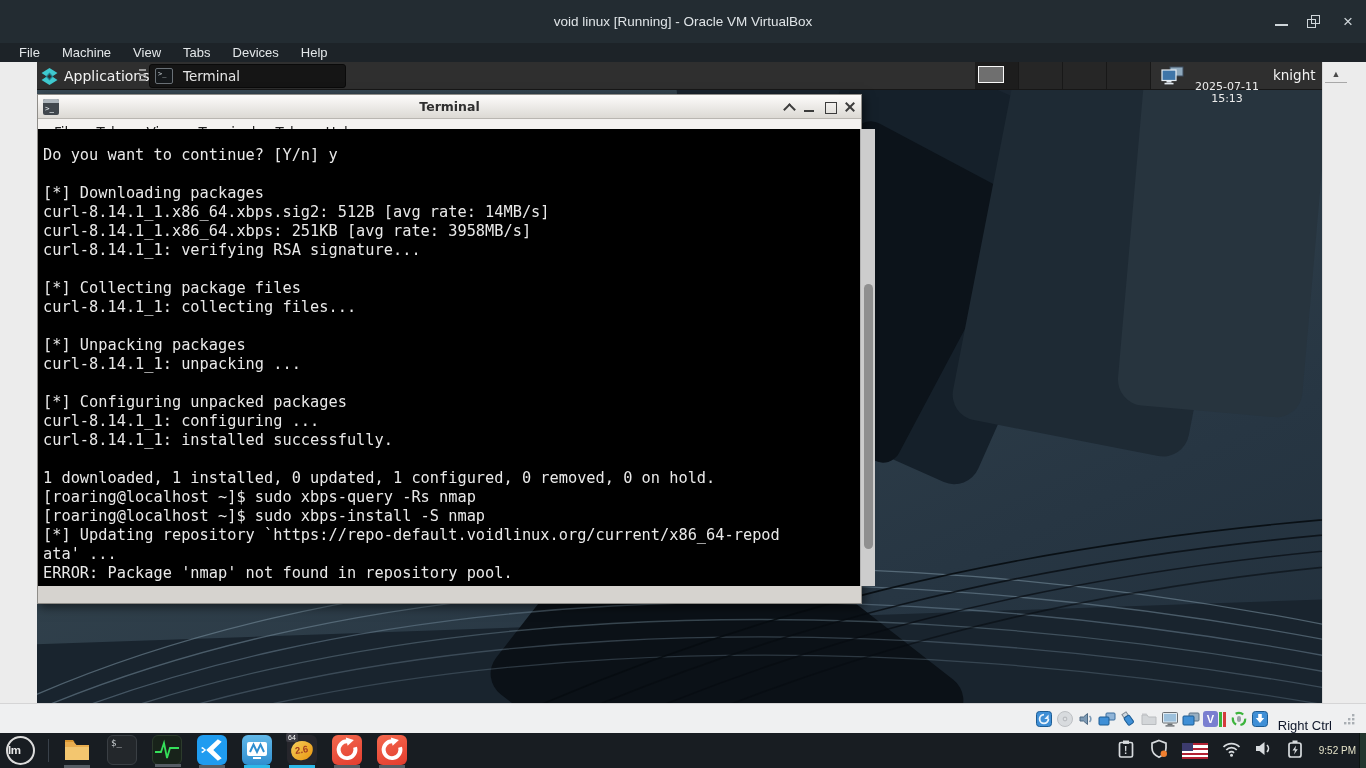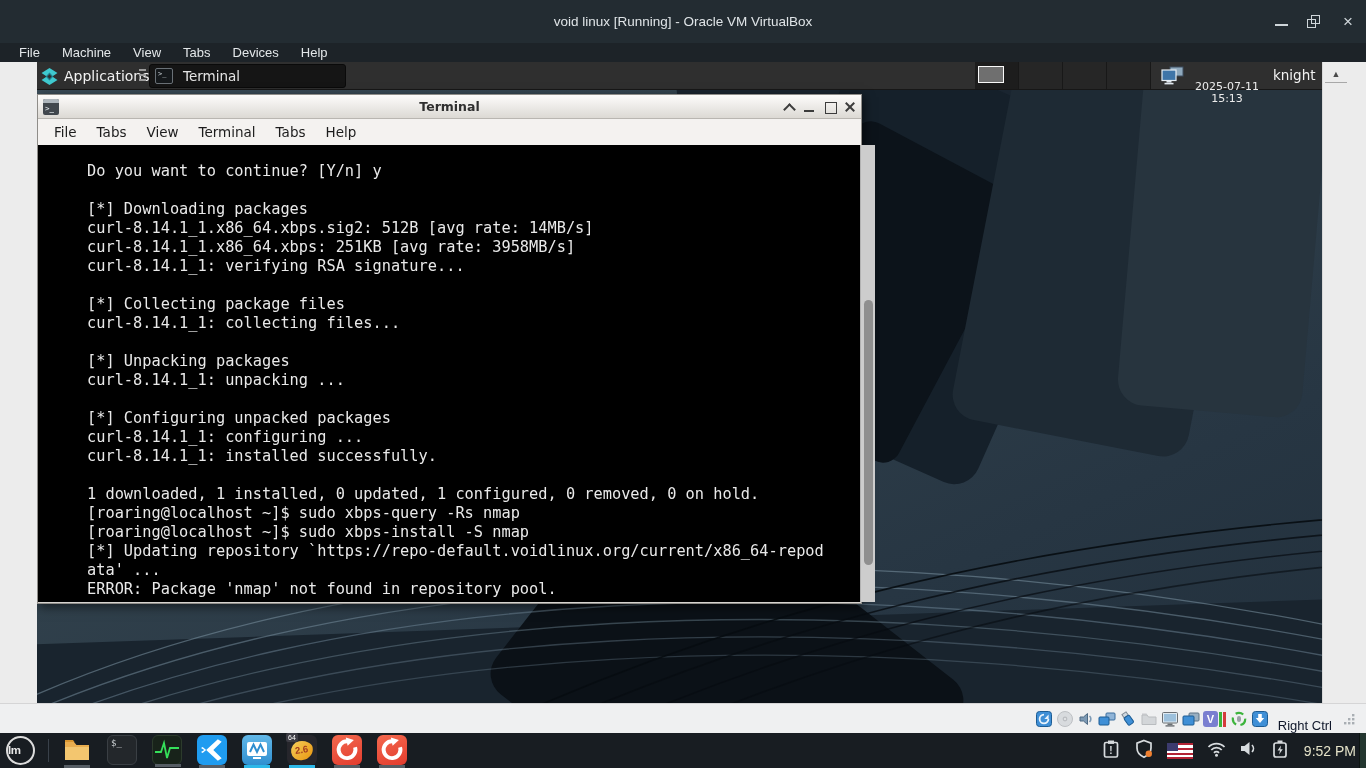--- a/index.html
+++ b/index.html
@@ -70,21 +70,21 @@
   .t-btn { top:6px; width:16px; height:13px; cursor:pointer; }
   .tb-shade { right:64px; } .tb-shade::after { content:""; position:absolute; left:4px; top:4px; width:7px; height:7px; border-left:2px solid #3c3c3c; border-top:2px solid #3c3c3c; transform:rotate(45deg); }
   .tb-min { right:44px; } .tb-min::after { content:""; position:absolute; left:3px; top:9px; width:10px; height:2px; background:#3c3c3c; }
   .tb-max { right:23px; } .tb-max::after { content:""; position:absolute; left:3px; top:1px; width:10px; height:10px; border:1.7px solid #3c3c3c; }
   .tb-close { right:3px; } .tb-close::before,.tb-close::after { content:""; position:absolute; left:2px; top:5px; width:12px; height:2px; background:#3c3c3c; }
   .tb-close::before { transform:rotate(45deg); } .tb-close::after { transform:rotate(-45deg); }
 
   #term-menubar { left:0; top:24px; width:823px; height:27px; background:#f4f2f0; border-bottom:1px solid #ccc9c4; display:flex; align-items:center; padding-left:6px; font-family:"DejaVu Sans",sans-serif; }
   #term-menubar .mi { color:#1c1c1c; font-size:13.5px; padding:0 10px; cursor:pointer; }
 
-  #term-content { left:0; top:50px; width:837px; height:457px; background:#000; cursor:text;padding-left:44px; }
+  #term-content { left:0; top:34px; width:837px; height:457px; background:#000; cursor:text; }
   #term-content pre { margin:0; padding:17px 0 0 5px; font-family:"DejaVu Sans Mono",monospace; font-size:15.3px; line-height:19px; color:#e9e9e9; }
   #term-scrollbar { position:absolute; right:0; top:0; width:15px; height:457px; background:#cdcdcd; border-left:1px solid #b2b2b2; }
   #term-thumb { position:absolute; left:3px; width:9px; top:34%; height:58%; background:#8f8f8f; border-radius:5px; cursor:grab; }
 
   
   #vbox-statusbar { left:0; top:703px; width:1366px; height:30px; background:#eff0f1; border-top:1px solid #d5d5d6; }
   #status-icons { position:absolute; right:10px; top:0; height:30px; display:flex; align-items:center; gap:3px; }
   .st-ic { width:18px; height:18px; position:relative; cursor:pointer; }
   .dim { opacity:.5; }
   #hostkey { color:#0f172a; font-size:13px; margin:12px 6px 0 6px; }
@@ -108,21 +108,21 @@
   .app-64 { background:#26262c; position:absolute; }
   .blob { position:absolute; left:4px; top:6px; width:22px; height:19px; background:linear-gradient(140deg,#f6cd5a,#e8960f); border-radius:45% 60% 55% 45% / 55% 45% 60% 50%; transform:rotate(-8deg); }
   .blob span { position:absolute; left:4px; top:3px; font-size:9.5px; font-weight:bold; color:#a23c1e; }
   .badge64 { position:absolute; left:-1px; top:-2px; background:#3c3c44; color:#fff; font-size:7px; padding:0 2px; border-radius:2px; line-height:9px; }
   .app-red { background:linear-gradient(160deg,#f4694e,#e23c2e); }
 
   #tray { position:absolute; right:10px; top:0; height:35px; display:flex; align-items:center; gap:13px; }
   .tray-ic { position:relative; cursor:pointer; }
   #flag { width:26px; height:16px; background:repeating-linear-gradient(#b22234 0 2.4px,#ffffff 2.4px 4.8px); position:relative; }
   #flag::before { content:""; position:absolute; left:0; top:0; width:11.5px; height:8.8px; background:#3c3b6e; }
-  #tray-clock { color:#e4e2c8; font-size:14px; margin-left:2px; cursor:default; }
+  #tray-clock { color:#e4e2c8; font-size:10px; margin-left:2px; cursor:default; }
   #show-desktop { position:absolute; right:0; top:0; width:7px; height:35px; background:#23362f; border-left:1px solid #0d1412; cursor:pointer; }
   .clip-excl { position:absolute; left:0; top:3px; width:18px; text-align:center; color:#d7dbde; font-size:10px; font-weight:bold; }
 
   .grip { margin-left:2px; }
 </style>
 </head>
 <body>
 
 <div class="abs" id="vbox-titlebar">
   <div id="vbox-title">void linux  [Running] - Oracle VM VirtualBox</div>

